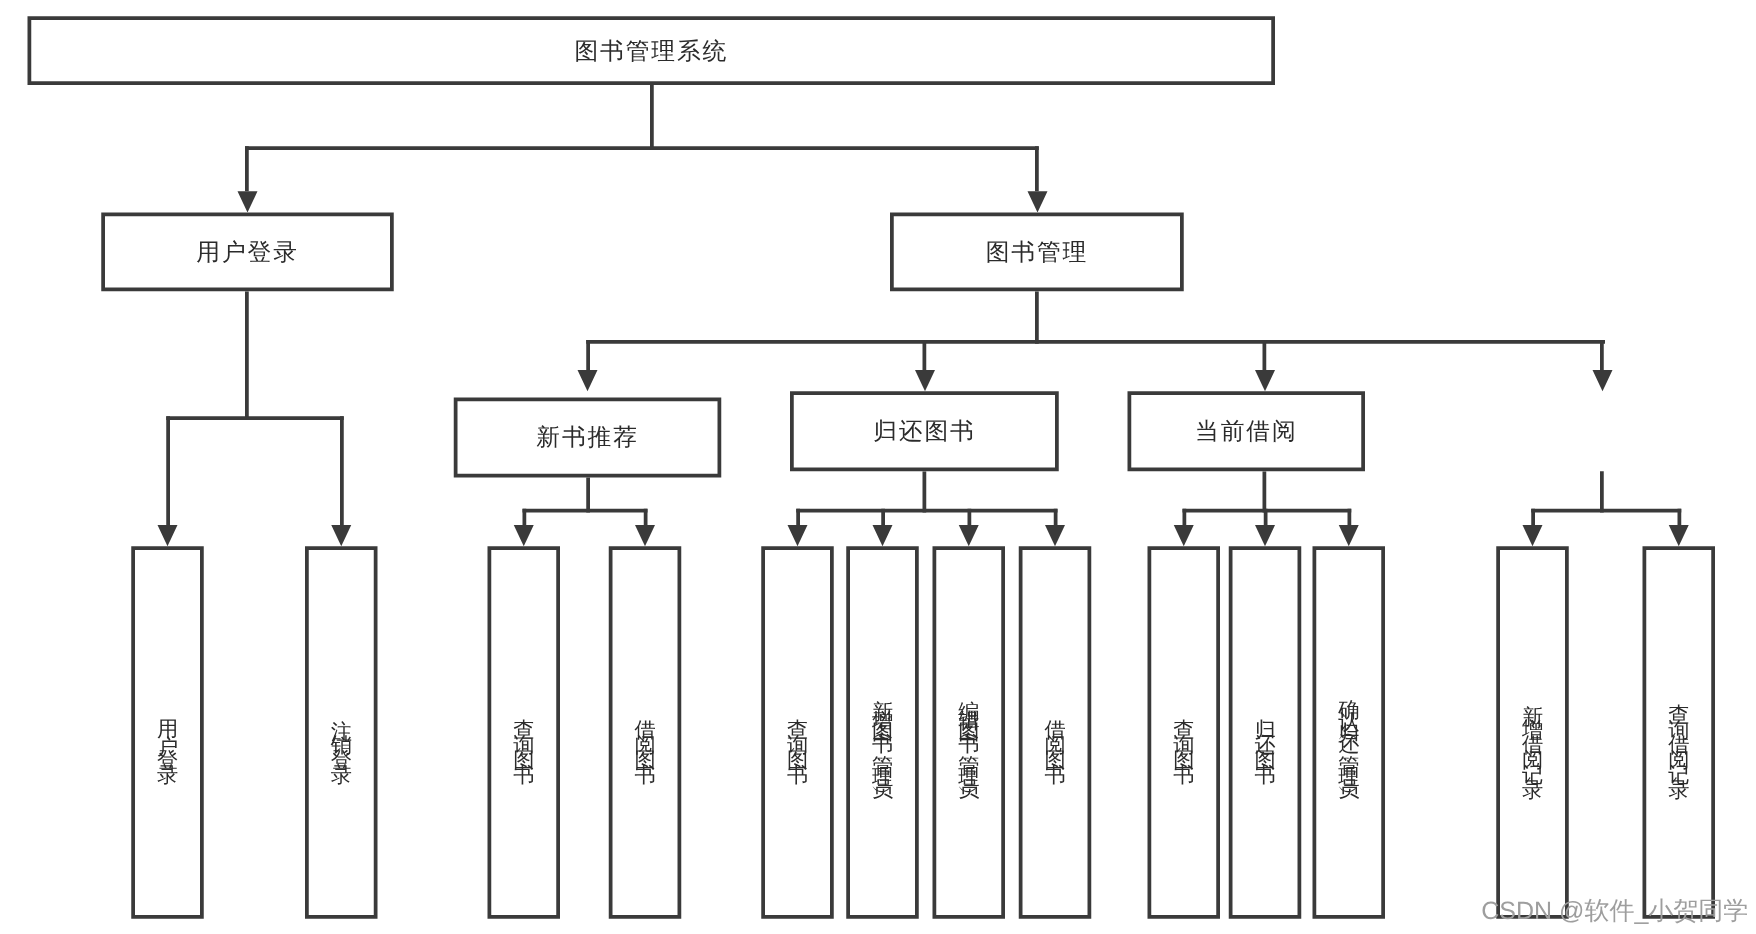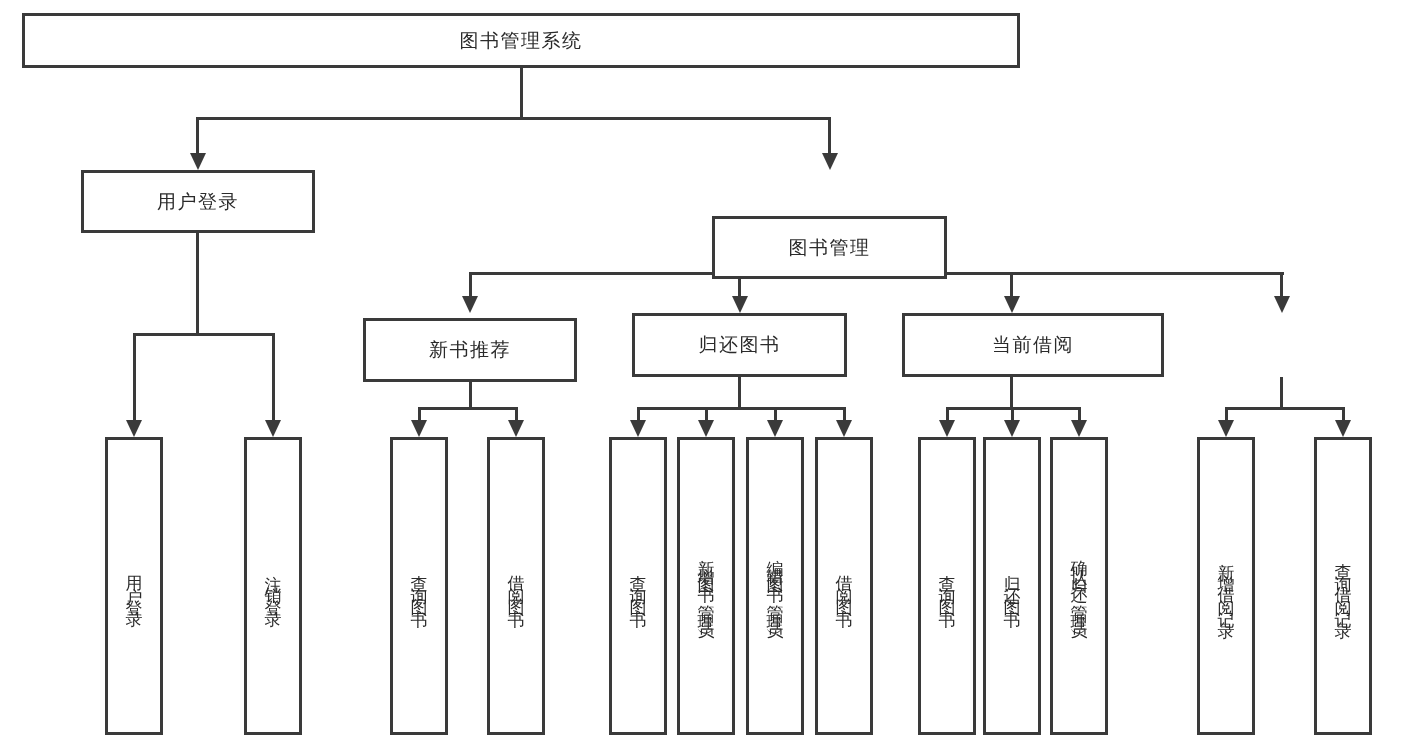--- a/index.html
+++ b/index.html
@@ -75,21 +75,21 @@
   </div>
 
   <div class="vl" style="left:519.5px; top:68px; height:52px;"></div>
   <div class="hl" style="left:196px; top:117px; width:635px;"></div>
   <div class="arrow" style="left:196px; top:117px; height:36px;"></div>
   <div class="arrow" style="left:828px; top:117px; height:36px;"></div>
 
   <div class="box hbox" style="left:81px; top:170px; width:234px; height:63px;">
     <span>用户登录</span>
   </div>
-  <div class="box hbox" style="left:712px; top:170px; width:235px; height:63px;margin-top:46px;">
+  <div class="box hbox" style="left:712px; top:170px; width:235px; height:63px;">
     <span>图书管理</span>
   </div>
 
   <div class="vl" style="left:196px; top:233px; height:103px;"></div>
   <div class="hl" style="left:132.5px; top:333px; width:142px;"></div>
   <div class="arrow" style="left:132.5px; top:333px; height:87px;"></div>
   <div class="arrow" style="left:271.5px; top:333px; height:87px;"></div>
 
   <div class="vl" style="left:828px; top:233px; height:42px;"></div>
   <div class="hl" style="left:468.5px; top:272px; width:815px;"></div>
@@ -97,21 +97,21 @@
   <div class="arrow" style="left:738px; top:272px; height:24px;"></div>
   <div class="arrow" style="left:1010px; top:272px; height:24px;"></div>
   <div class="arrow" style="left:1280px; top:272px; height:24px;"></div>
 
   <div class="box hbox" style="left:363px; top:318px; width:214px; height:64px;">
     <span>新书推荐</span>
   </div>
   <div class="box hbox" style="left:632px; top:313px; width:215px; height:64px;">
     <span>归还图书</span>
   </div>
-  <div class="box hbox" style="left:902px; top:313px; width:262px; height:64px;">
+  <div class="box hbox" style="left:902px; top:313px; width:190px; height:64px;">
     <span>当前借阅</span>
   </div>
 
   <div class="vl" style="left:468.5px; top:377px; height:33px;"></div>
   <div class="hl" style="left:417.5px; top:407px; width:100px;"></div>
   <div class="arrow" style="left:417.5px; top:407px; height:13px;"></div>
   <div class="arrow" style="left:514.5px; top:407px; height:13px;"></div>
 
   <div class="vl" style="left:738px; top:377px; height:33px;"></div>
   <div class="hl" style="left:636.5px; top:407px; width:209px;"></div>
@@ -168,14 +168,15 @@
     <span class="vlabel long">确认归还（管理员）</span>
   </div>
 
   <div class="box vbox" style="left:1197px; top:437px; width:58px; height:298px;">
     <span class="vlabel">新增借阅记录</span>
   </div>
   <div class="box vbox" style="left:1314px; top:437px; width:58px; height:298px;">
     <span class="vlabel">查询借阅记录</span>
   </div>
 
+  <div class="watermark" style="left:1185px; top:715px;">CSDN @软件_小贺同学</div>
 
 </div>
 
 </body></html>

